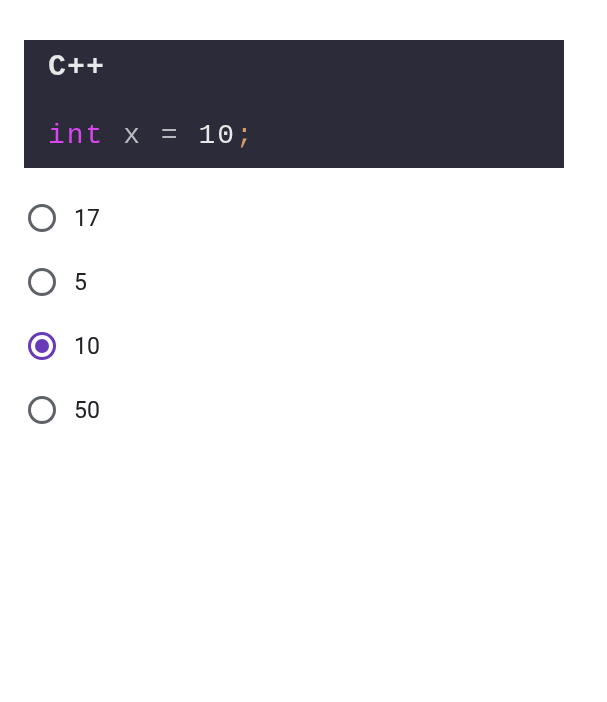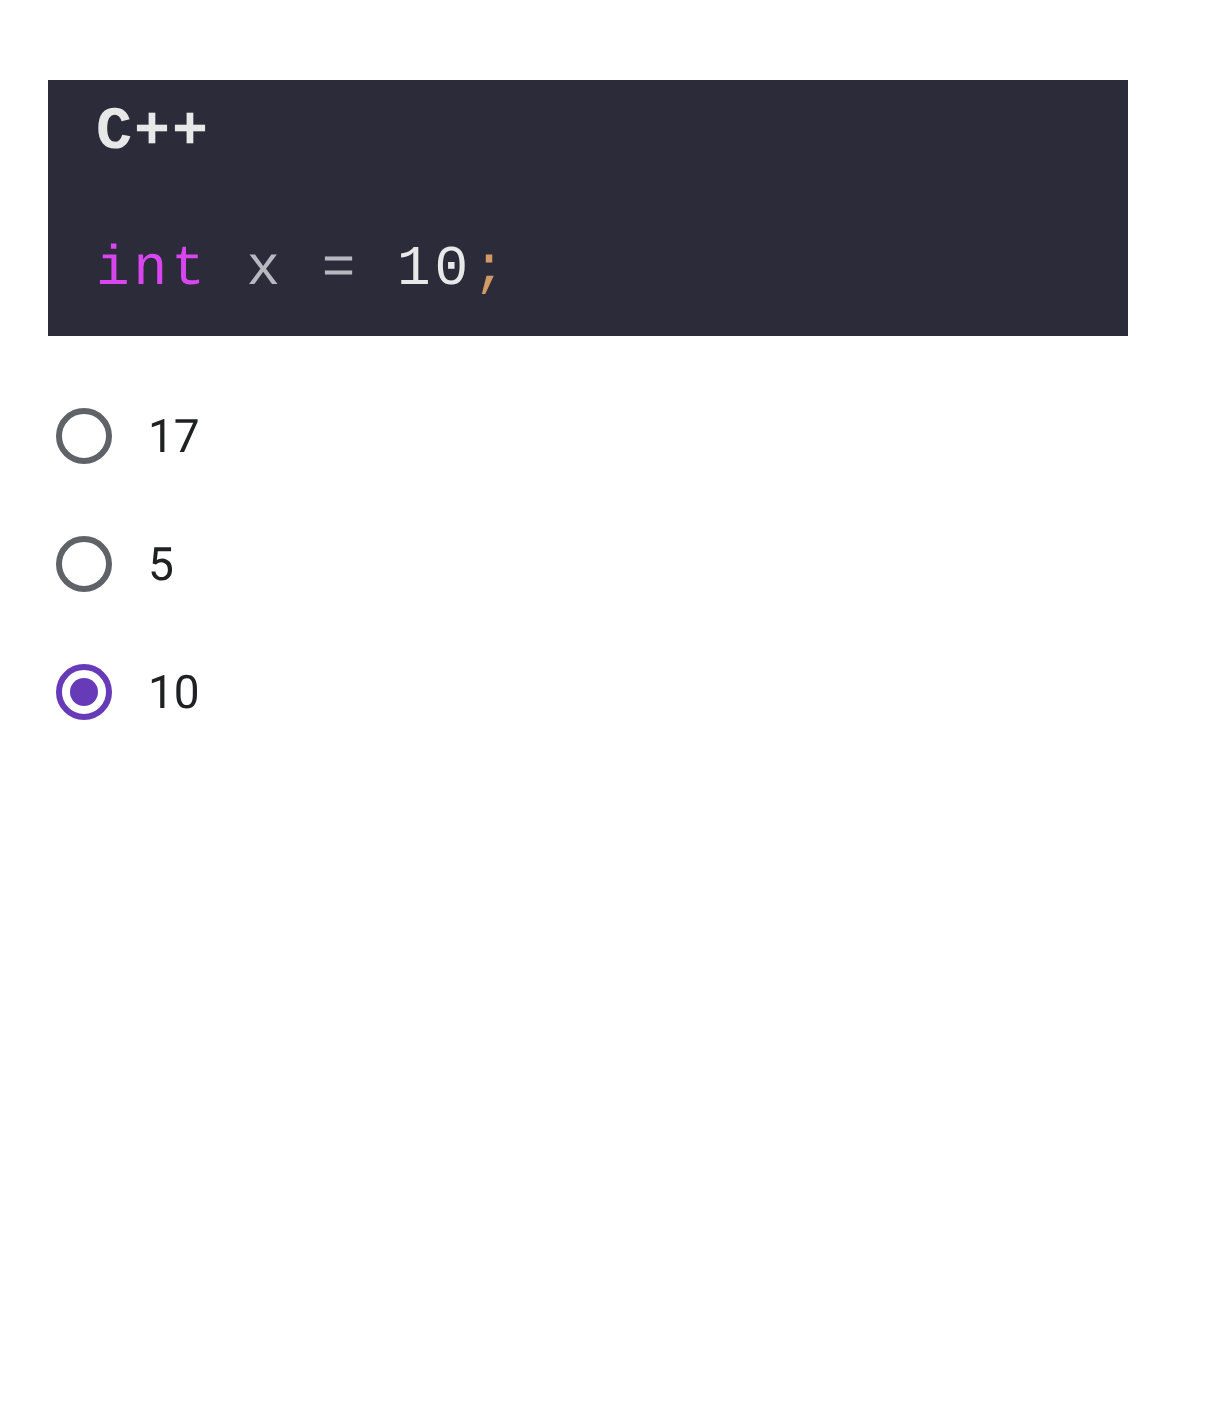--- a/index.html
+++ b/index.html
@@ -121,13 +121,17 @@
     <div class="option-label">17</div>
   </div>
   <div class="option">
     <div class="radio"></div>
     <div class="option-label">5</div>
   </div>
   <div class="option">
     <div class="radio selected"></div>
     <div class="option-label">10</div>
   </div>
+  <div class="option">
+    <div class="radio"></div>
+    <div class="option-label">50</div>
+  </div>
 </div>
 
 </body></html>

